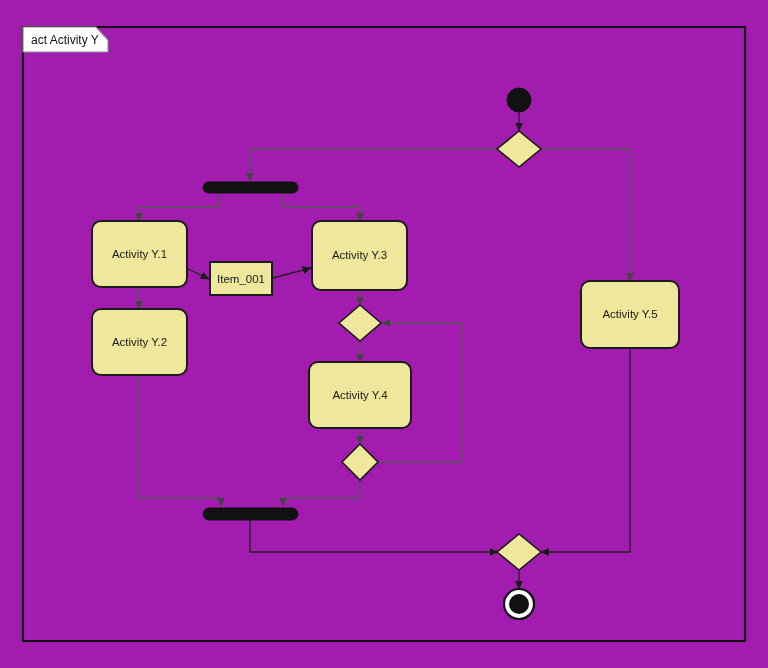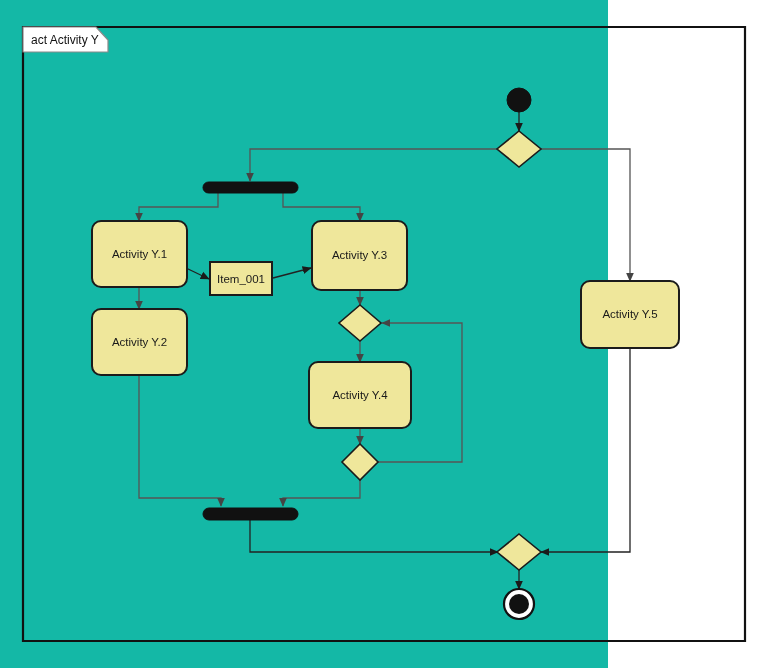--- a/index.html
+++ b/index.html
@@ -9,23 +9,23 @@
     background: #ffffff;
   }
   body {
     width: 768px;
     height: 668px;
     font-family: "Liberation Sans", sans-serif;
     overflow: hidden;
   }
   #canvas-root {
     position: relative;
-    width: 608px;
+    width: 768px;
     height: 668px;
-    background: #14b8a6;
+    background: #a21caf;
   }
   svg#diagram {
     display: block;
     width: 768px;
     height: 668px;
   }
   .node-label {
     font-family: "Liberation Sans", sans-serif;
     font-size: 11.5px;
     fill: #1a1a1a;

